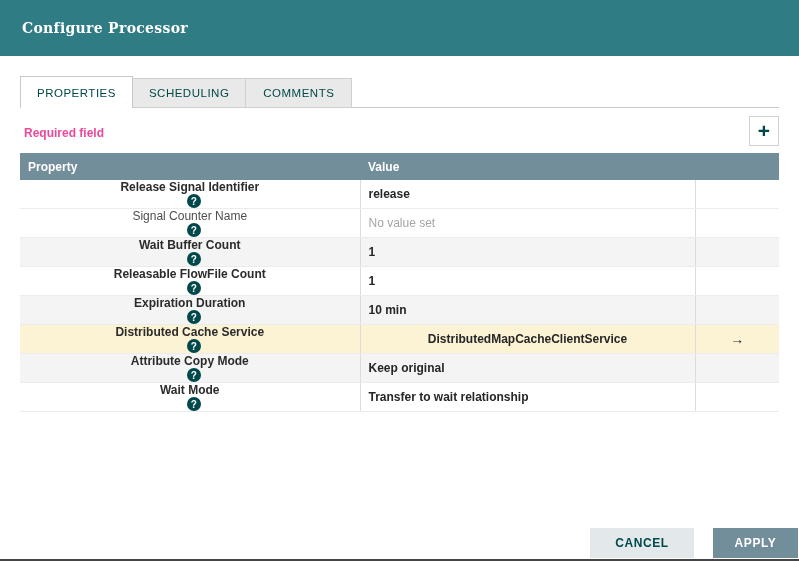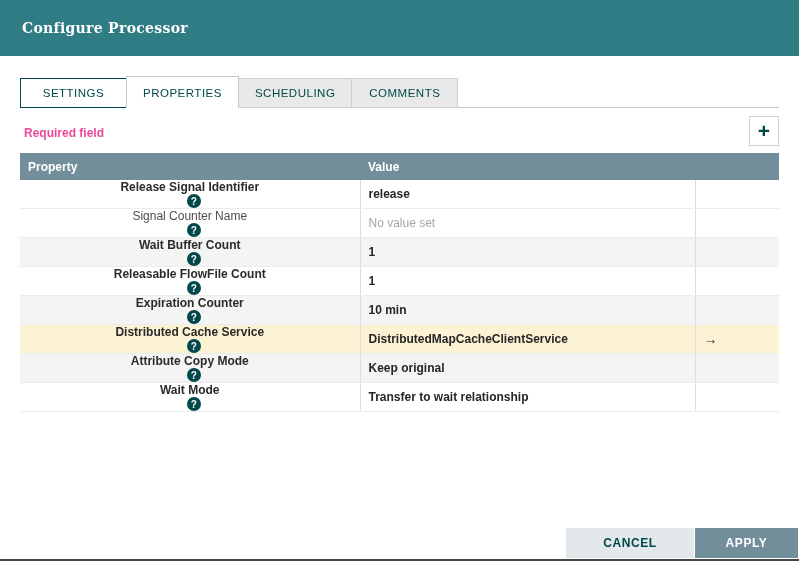--- a/index.html
+++ b/index.html
@@ -136,21 +136,21 @@
     padding: 0 8px;
     border-bottom: 1px solid #ececec;
     color: #262626;
     vertical-align: middle;
   }
   .prop-table td.prop-cell,
   .prop-table td.value-cell { border-right: 1px solid #dcdcdc; }
 
   tr.odd  { background: #ffffff; }
   tr.even { background: #f4f4f4; }
-  tr.highlighted { background: #fcf3d4 !important; }
+  tr.highlighted { background: #fcf3d4 !important; text-align: center; }
 
   .prop-inner {
     display: flex;
     align-items: center;
     justify-content: space-between;
     flex-direction: column;
   }
   .prop-name { font-weight: bold; color: #2b2b2b; }
   tr.unset .prop-name { font-weight: normal; color: #4e4e4e; }
 
@@ -191,44 +191,41 @@
     justify-content: center;
     font-size: 12px;
     font-weight: bold;
     letter-spacing: 0.6px;
     cursor: pointer;
     border: none;
     font-family: "Liberation Sans", sans-serif;
   }
   .btn-cancel {
     right: 105px;
-    width: 128px;
+    width: 104px;
     background: #e3e8eb;
     color: #004849;
   }
   .btn-apply {
     right: 1px;
-    width: 103px;
+    width: 85px;
     background: #728e9b;
     color: #ffffff;
   }
 </style>
 </head>
 <body>
 
 <div class="dialog">
 
   <div class="dlg-header">
     <span class="dlg-title">Configure Processor</span>
   </div>
 
   <div class="tabbar">
-    <div class="tab tab--outlined">
-      <span>SETTINGS</span>
-    </div>
     <div class="tab tab--active">
       <span>PROPERTIES</span>
     </div>
     <div class="tab">
       <span>SCHEDULING</span>
     </div>
     <div class="tab">
       <span>COMMENTS</span>
     </div>
   </div>
@@ -292,21 +289,21 @@
         </div>
       </td>
       <td class="value-cell">1</td>
       <td class="action-cell">
         <span class="go-arrow" style="visibility: hidden;"></span>
       </td>
     </tr>
         <tr class="even">
       <td class="prop-cell">
         <div class="prop-inner">
-          <span class="prop-name">Expiration Counter</span>
+          <span class="prop-name">Expiration Duration</span>
           <span class="help">?</span>
         </div>
       </td>
       <td class="value-cell">10 min</td>
       <td class="action-cell">
         <span class="go-arrow" style="visibility: hidden;"></span>
       </td>
     </tr>
         <tr class="odd highlighted">
       <td class="prop-cell">

